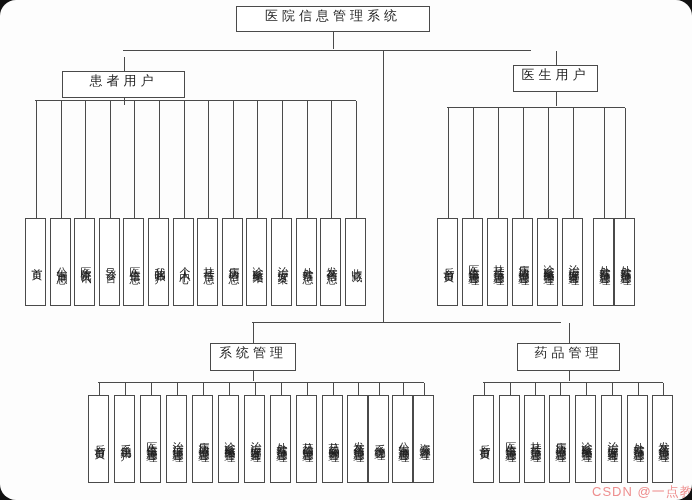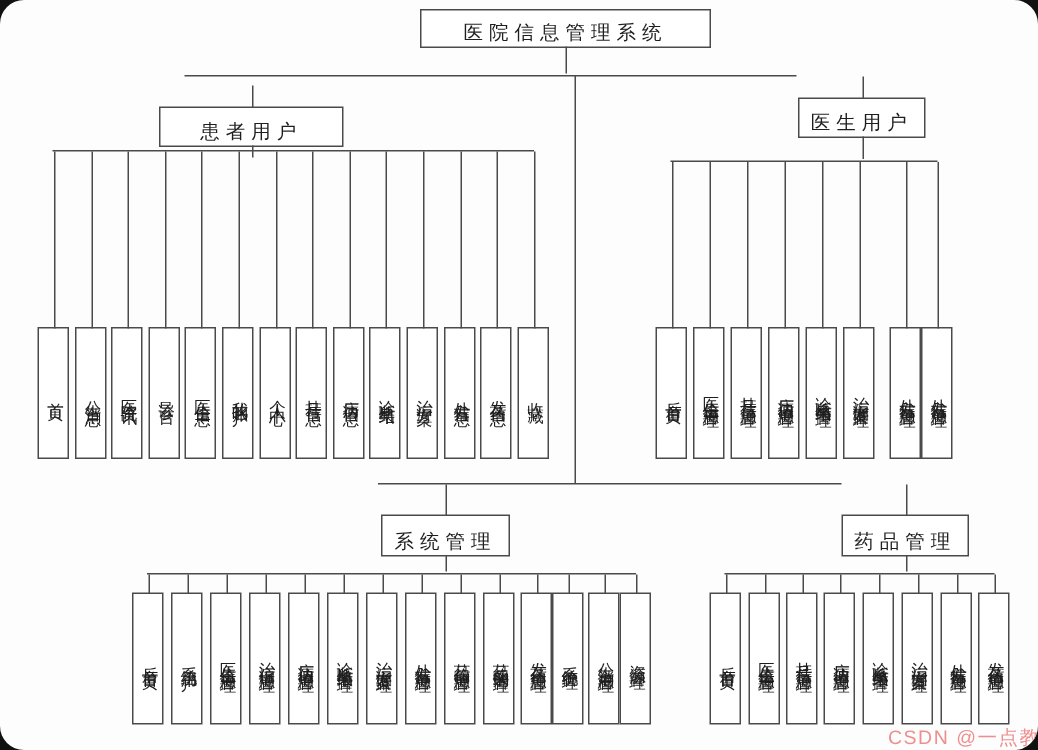--- a/index.html
+++ b/index.html
@@ -1,20 +1,20 @@
 <!DOCTYPE html>
 <html><head>
 <meta charset="utf-8">
 <style>
   html,body{margin:0;padding:0;background:#111;width:692px;height:500px;}
   .canvas{position:relative;width:692px;height:500px;background:#fdfdfd;border-radius:16px;
           overflow:hidden;font-family:"DejaVu Serif","Liberation Serif",serif;}
   .row{position:absolute;inset:0;pointer-events:none;}
-  .hbox{position:absolute;border:1px solid #4a4a4a;background:#fff;display:flex;align-items:flex-end;
-        justify-content:center;font-size:13px;letter-spacing:4px;color:#1e1e1e;box-sizing:border-box;margin-left:44px;}
+  .hbox{position:absolute;border:1px solid #4a4a4a;background:#fff;display:flex;align-items:flex-start;
+        justify-content:center;font-size:13px;letter-spacing:4px;color:#1e1e1e;box-sizing:border-box;}
   .hbox::before,.hbox::after{content:"";position:absolute;left:50%;width:1px;background:#4a4a4a;}
   .b-root::before{display:none;}
   .b-root::after{top:100%;height:18px;}
   .b-patient::before,.b-doctor::before{bottom:100%;height:15px;}
   .b-patient::after{top:100%;height:8px;}
   .b-doctor::after{top:100%;height:15px;}
   .b-admin::before,.b-drug::before{bottom:100%;height:21px;}
   .b-admin::after,.b-drug::after{top:100%;height:11px;}
   .leaf{position:absolute;width:21px;height:88px;border:1px solid #4a4a4a;background:#fff;
         display:flex;align-items:center;justify-content:center;box-sizing:border-box;}
@@ -42,27 +42,27 @@
   <div class="hline" style="top:107px;left:447px;width:178px;"></div>
   <div class="hline" style="top:382px;left:98px;width:326px;"></div>
   <div class="hline" style="top:382px;left:483px;width:180px;"></div>
 
   <div class="hbox b-root" style="top:6px;left:236px;width:194px;height:26px;">
     <span>医院信息管理系统</span>
   </div>
   <div class="hbox b-patient" style="top:71px;left:62px;width:123px;height:27px;">
     <span>患者用户</span>
   </div>
-  <div class="hbox b-doctor" style="top:65px;left:488px;width:85px;height:27px;">
+  <div class="hbox b-doctor" style="top:65px;left:513px;width:85px;height:27px;">
     <span>医生用户</span>
   </div>
   <div class="hbox b-admin" style="top:343px;left:210px;width:86px;height:28px;">
     <span>系统管理</span>
   </div>
-  <div class="hbox b-drug" style="top:343px;left:517px;width:85px;height:28px;">
+  <div class="hbox b-drug" style="top:343px;left:517px;width:103px;height:28px;">
     <span>药品管理</span>
   </div>
 
   <div class="row row-patient">
     <div class="leaf" style="left:25px">
         <span>首页</span>
       </div>
     <div class="leaf" style="left:50px">
         <span>公告消息</span>
       </div>

